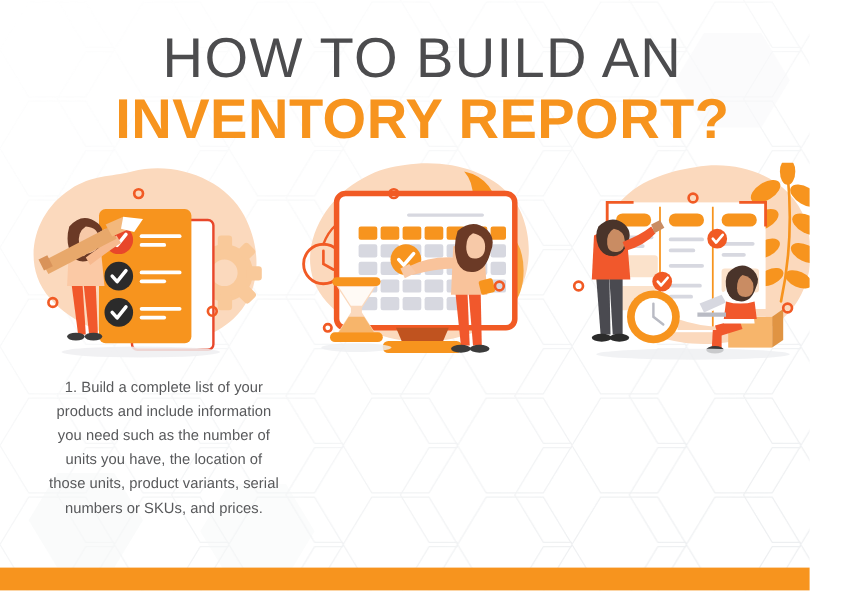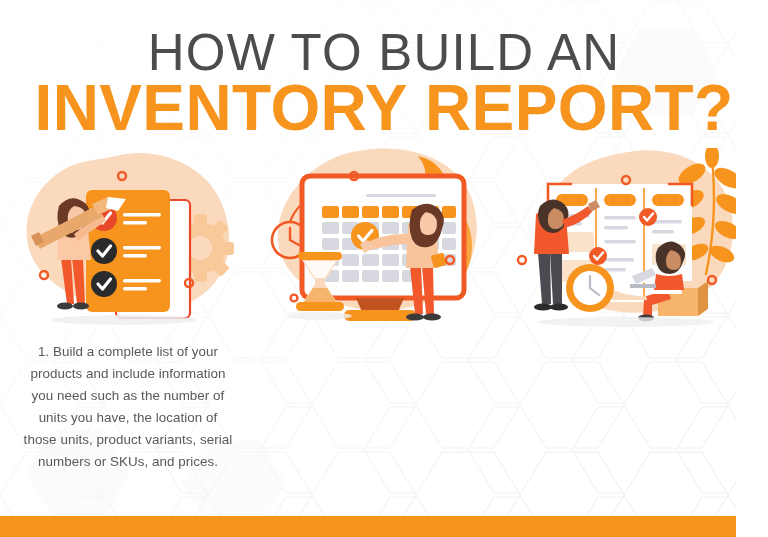--- a/index.html
+++ b/index.html
@@ -43,42 +43,42 @@
   }
   .title-line1 {
     font-size: 51px;
     line-height: 54px;
     font-weight: 300;
     letter-spacing: 1.2px;
     color: #4c4c4e;
     white-space: nowrap;
   }
   .title-line2 {
-    font-size: 64px;
+    font-size: 51px;
     line-height: 56px;
     font-weight: 700;
     letter-spacing: 0.4px;
     color: #f7941e;
     white-space: nowrap;
   }
 
   
   .columns {
     position: absolute;
     top: 148px;
     left: 0;
     width: 768px;
     display: flex;
     z-index: 4;
   }
   .column {
     width: 256px;
     display: flex;
     flex-direction: column;
-    align-items: center;
+    align-items: flex-end;
   }
   .illo {
     width: 248px;
     height: 185px;
     position: relative;
   }
   .step-text {
     width: 214px;
     margin-top: 8px;
     text-align: center;

